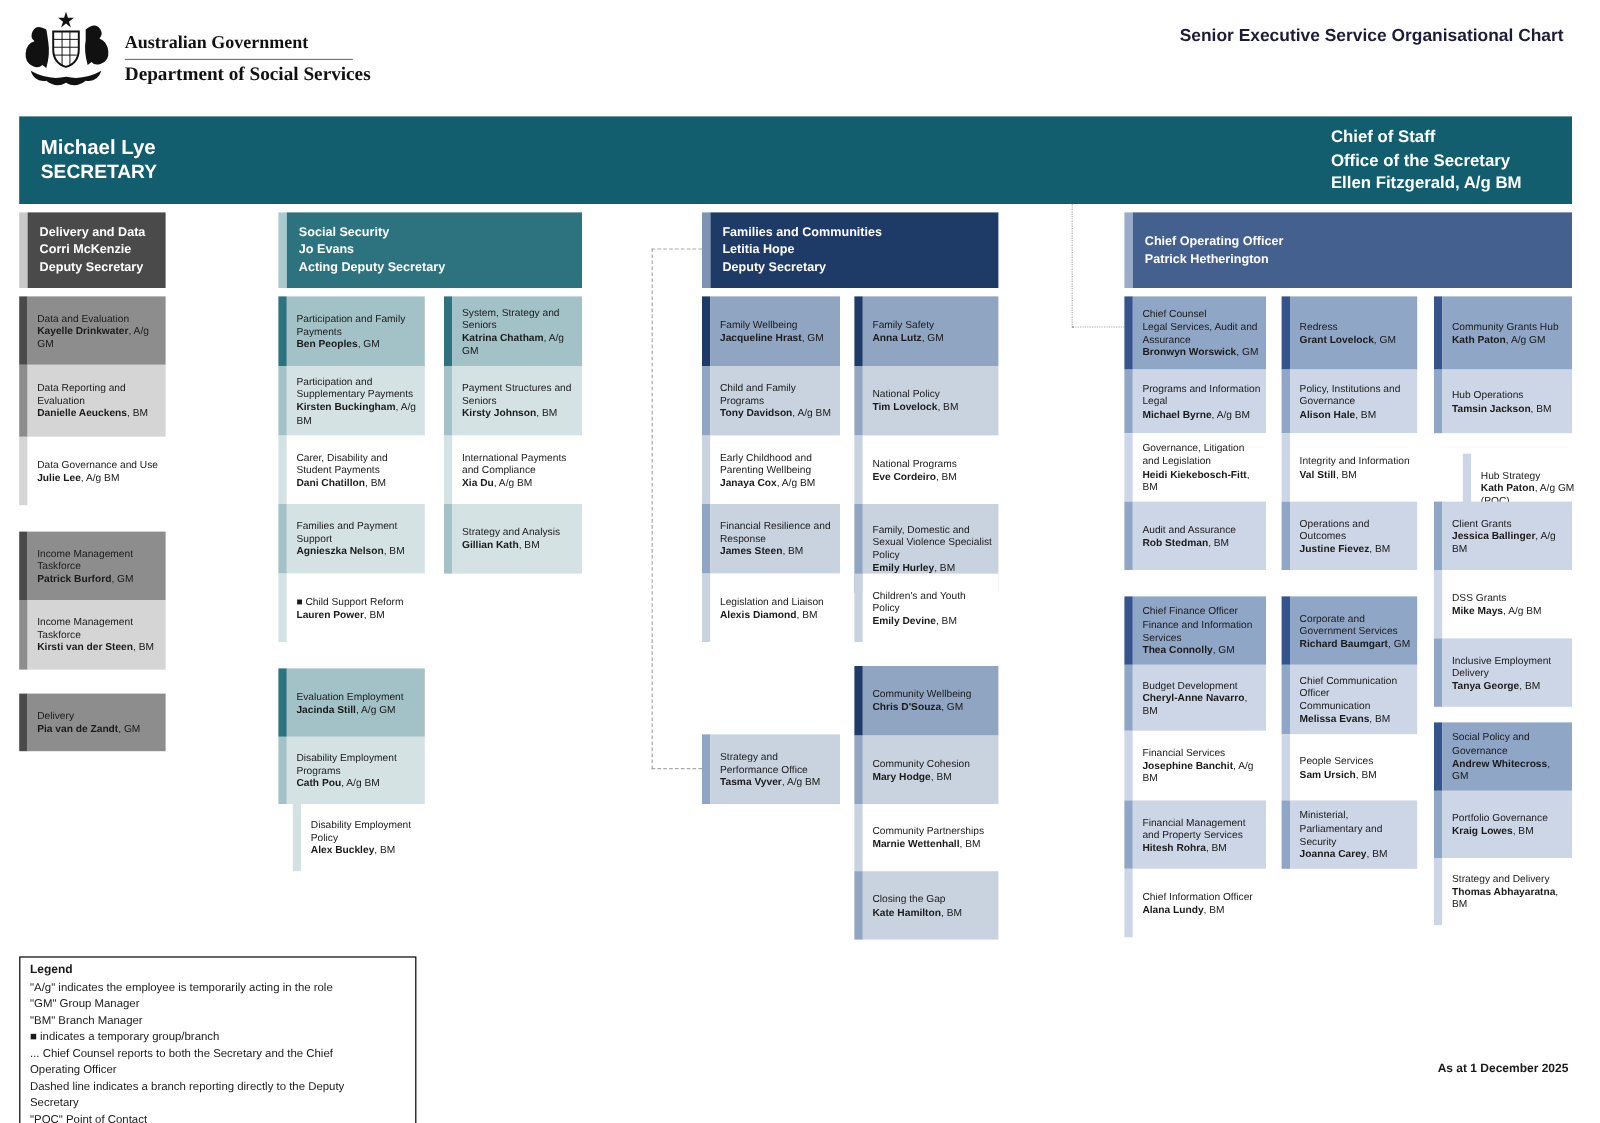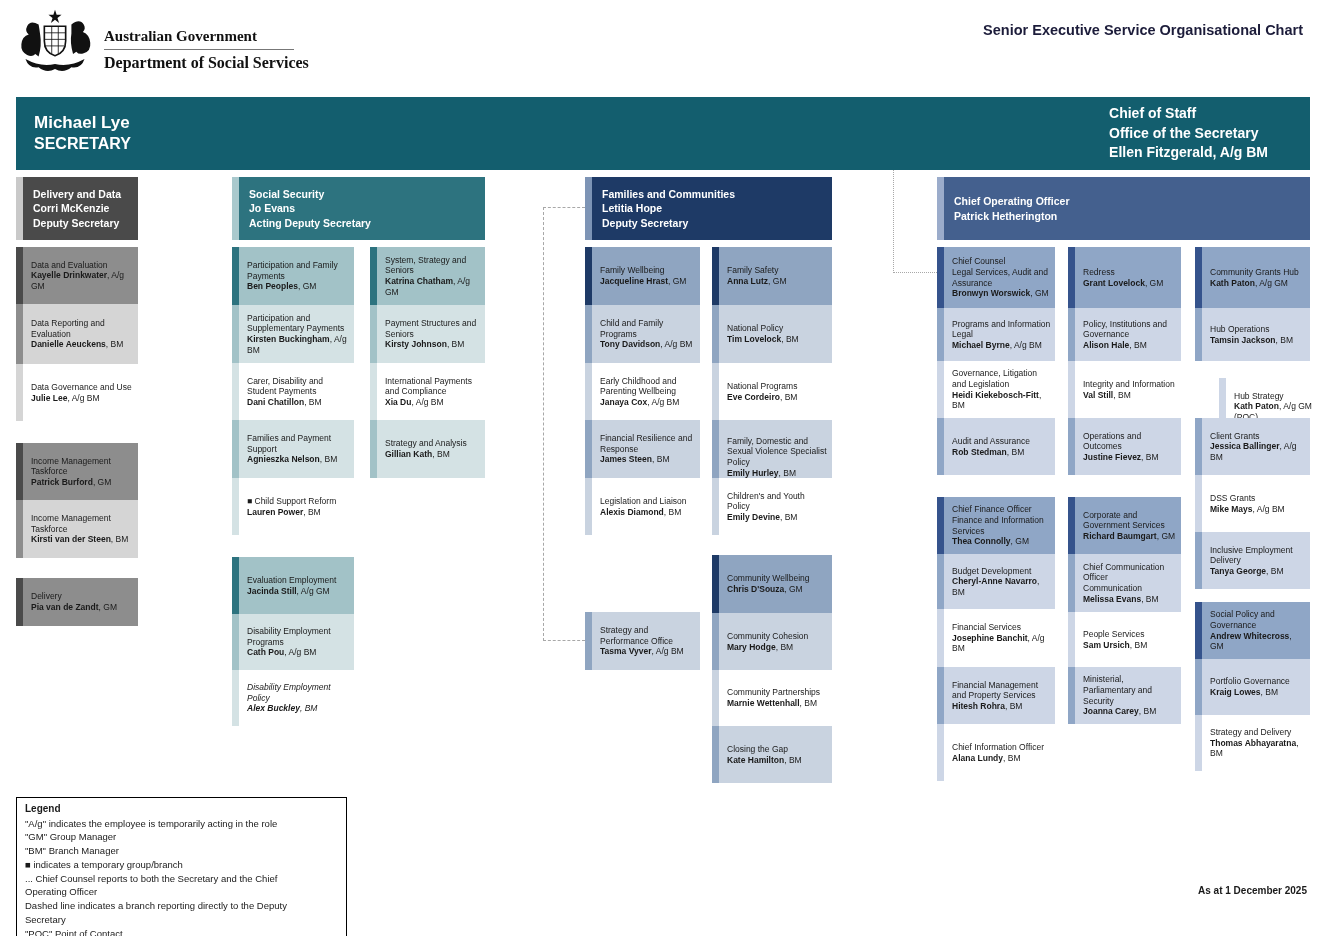--- a/index.html
+++ b/index.html
@@ -179,21 +179,21 @@
           <div><span class="name">Jacinda Still</span>, A/g GM</div>
         </div>
       </div>
       <div class="box" style="left: 232px; top: 614px; width: 122px; height: 56px;">
         <div class="stripe" style="background: rgb(162, 194, 199);"></div>
         <div class="body" style="background: rgb(212, 226, 228);">
           <div class="t">Disability Employment Programs</div>
           <div><span class="name">Cath Pou</span>, A/g BM</div>
         </div>
       </div>
-      <div class="box" style="left: 232px; top: 670px; width: 122px; height: 56px; font-style: italic;">
+      <div class="box" style="left: 244px; top: 670px; width: 122px; height: 56px;">
         <div class="stripe" style="background: rgb(212, 226, 228);"></div>
         <div class="body" style="background: rgb(255, 255, 255);">
           <div class="t">Disability Employment Policy</div>
           <div><span class="name">Alex Buckley</span>, BM</div>
         </div>
       </div>
       <div class="box" style="left: 370px; top: 247px; width: 115px; height: 58px;">
         <div class="stripe" style="background: rgb(45, 115, 127);"></div>
         <div class="body" style="background: rgb(162, 194, 199);">
           <div class="t">System, Strategy and Seniors</div>

